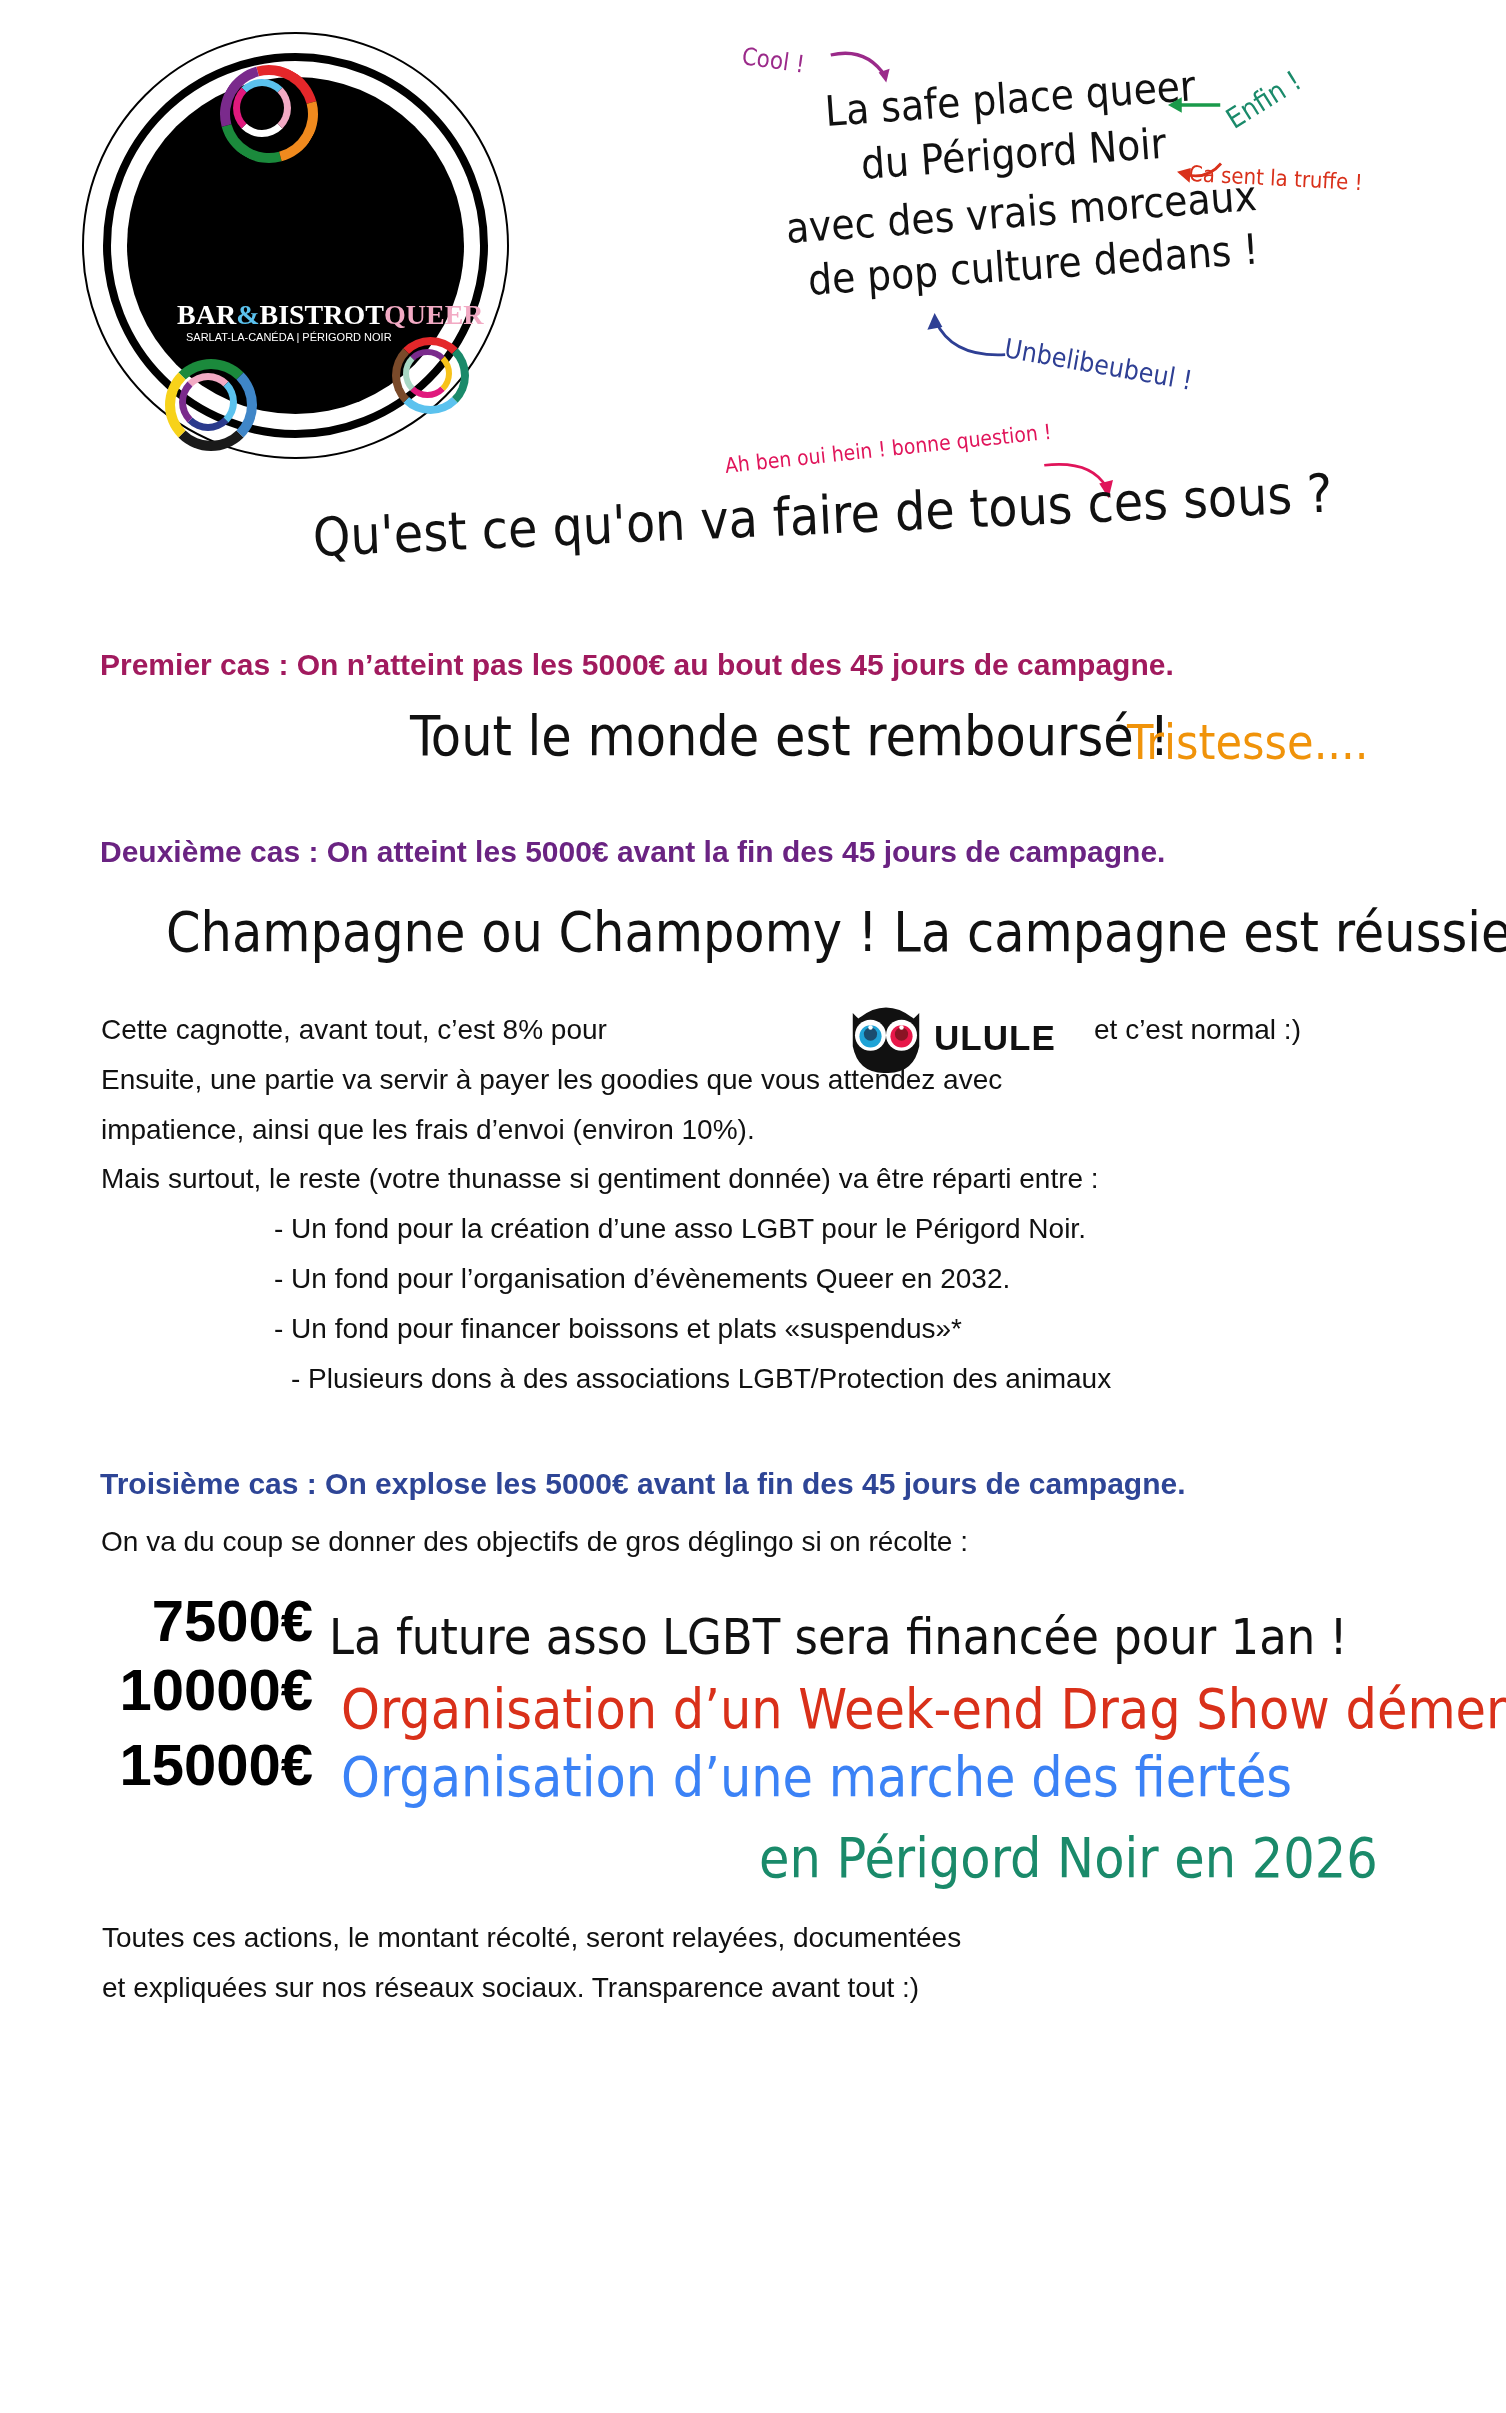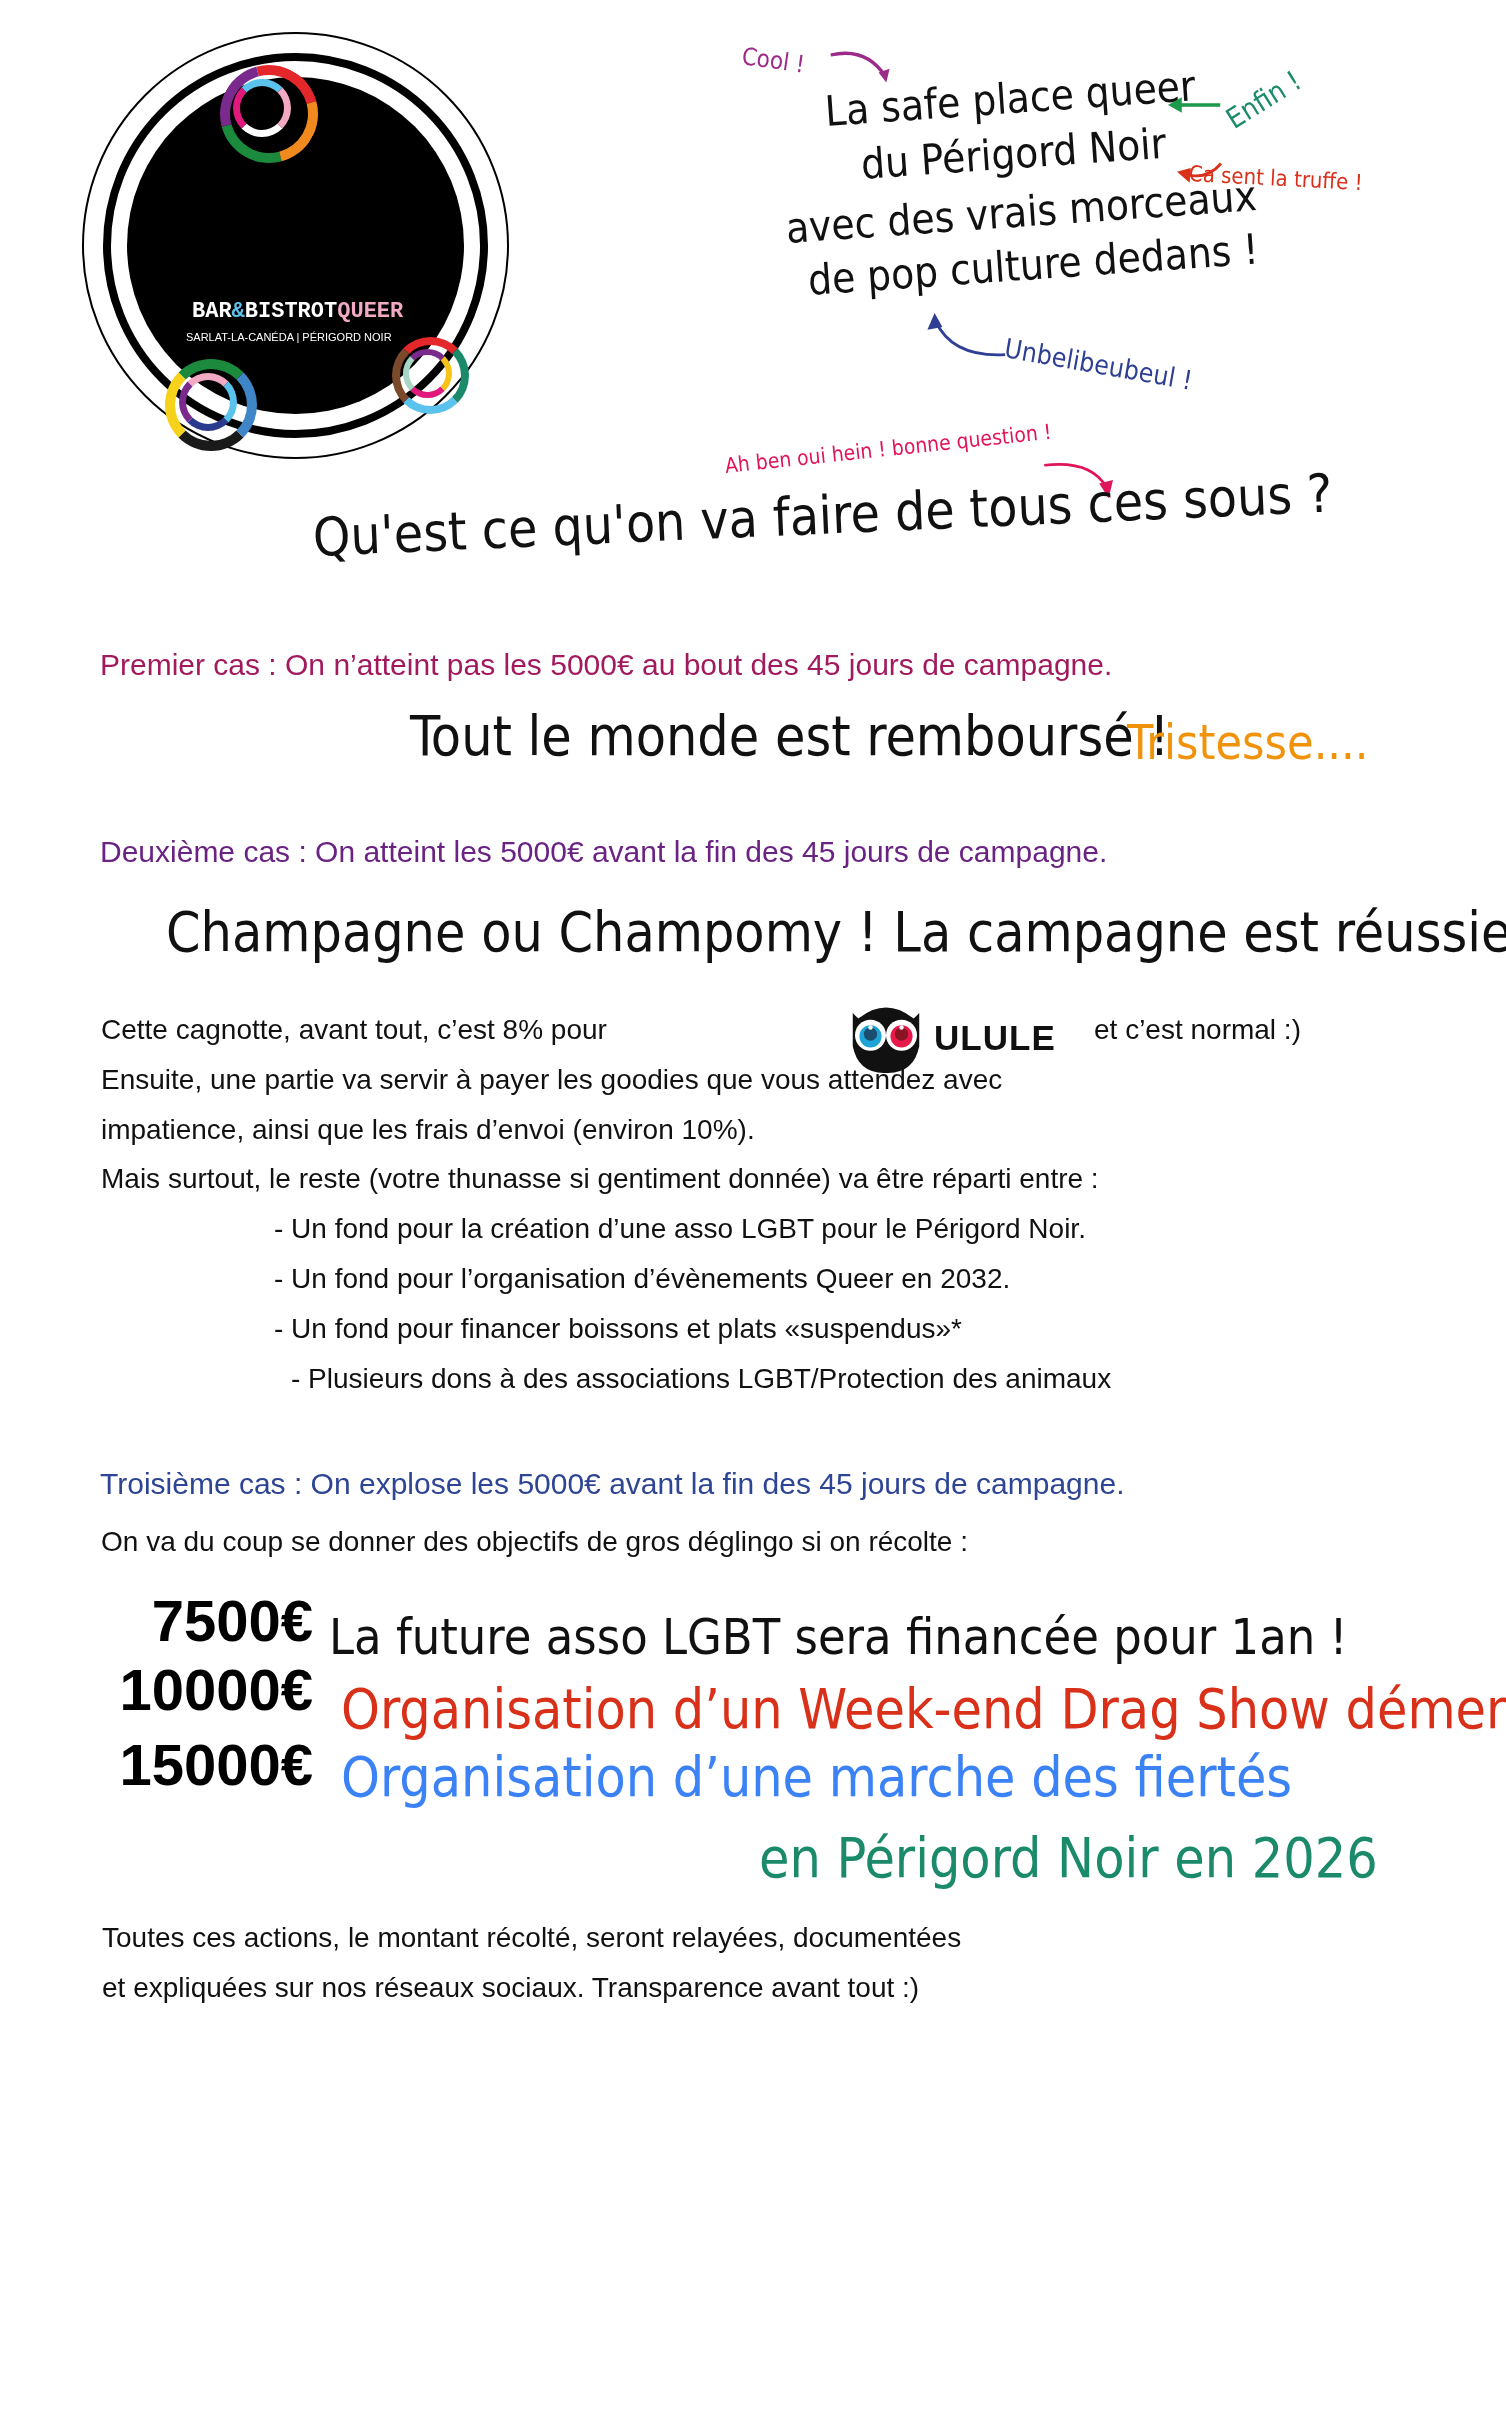--- a/index.html
+++ b/index.html
@@ -5,34 +5,34 @@
   html, body { margin: 0; padding: 0; background: #ffffff; }
   body { width: 1507px; height: 2413px; position: relative; overflow: hidden; font-family: "Liberation Sans", sans-serif; color: #000; }
   .abs { position: absolute; white-space: nowrap; }
 
   
   .logo { position: absolute; left: 82px; top: 32px; width: 427px; height: 427px; }
   .logo .ring-thin { position: absolute; inset: 0; border-radius: 50%; border: 2.8px solid #000; box-sizing: border-box; }
   .logo .ring-thick { position: absolute; inset: 21px; border-radius: 50%; border: 8.9px solid #000; box-sizing: border-box; }
   .logo .disc { position: absolute; inset: 45px; border-radius: 50%; background: #000; }
   .logo .wordmark { position: absolute; left: 66px; top: 177px; width: 299px; text-align: center; font-family: "DejaVu Sans", sans-serif; font-size: 83px; font-weight: bold; color: #000; -webkit-text-stroke: 2.2px #fff; letter-spacing: -7.8px; line-height: 1; }
-  .logo .tagline { position: absolute; left: 110px; top: 267px; font-family: Liberation Mono, monospace; font-weight: bold; font-size: 22px; color: #fff; letter-spacing: 0px; }
+  .logo .tagline { position: absolute; left: 95px; top: 267px; font-family: Liberation Serif, serif; font-weight: bold; font-size: 28px; color: #fff; letter-spacing: 0px; }
   .logo .tagline .amp { color: #5bc2ee; }
   .logo .tagline .queer { color: #f2aac4; }
   .logo .location { position: absolute; left: 104px; top: 299px; font-family: "Liberation Sans", sans-serif; font-size: 11px; color: #fff; }
   .spiral { position: absolute; border-radius: 50%; }
 
   
   .hand { font-family: "DejaVu Sans", sans-serif; font-stretch: condensed; }
   .hand-main { font-size: 42px; color: #111; transform: rotate(-4deg); transform-origin: left center; line-height: 1; }
   .note { font-size: 24px; transform-origin: left center; }
 
   .title-q { font-size: 53px; color: #111; transform: rotate(-2.5deg); transform-origin: left center; }
 
-  .case-head { font-family: "Liberation Sans", sans-serif; font-weight: normal; font-size: 30px; }
+  .case-head { font-family: "Liberation Sans", sans-serif; font-weight: bold; font-size: 30px; }
   .big-hand { font-size: 55px; color: #111; line-height: 1; }
   .body-txt { font-family: "Liberation Sans", sans-serif; font-size: 28px; color: #111; line-height: 1; }
 
   .goal-amount { font-family: "Liberation Sans", sans-serif; font-weight: bold; font-size: 58px; color: #000; text-align: right; width: 233px; line-height: 1; }
   .goal-text { font-size: 55px; line-height: 1; margin-top: 26px; }
 
   .ulule { position: absolute; left: 847px; top: 1002px; display: flex; align-items: center; gap: 8.9px; }
   .owl { width: 78px; height: 72px; position: relative; }
   .ulule-word { font-family: "Liberation Sans", sans-serif; font-weight: bold; font-size: 35px; color: #111; letter-spacing: 1.1px; }
 </style>

